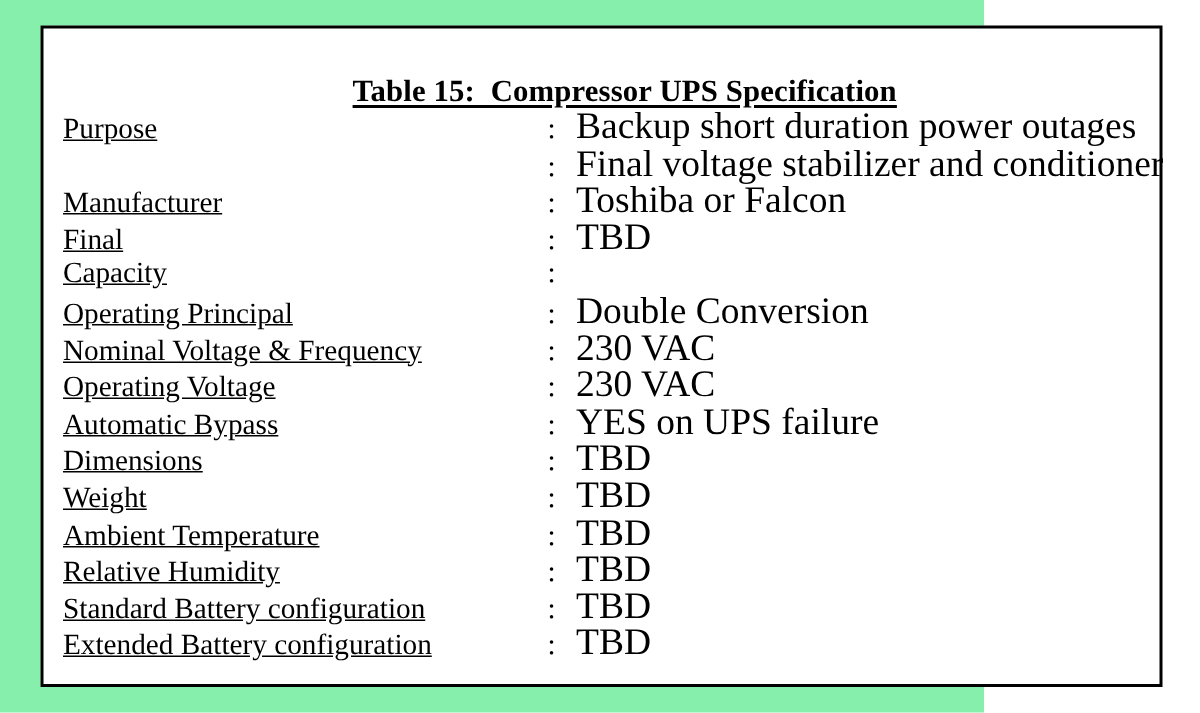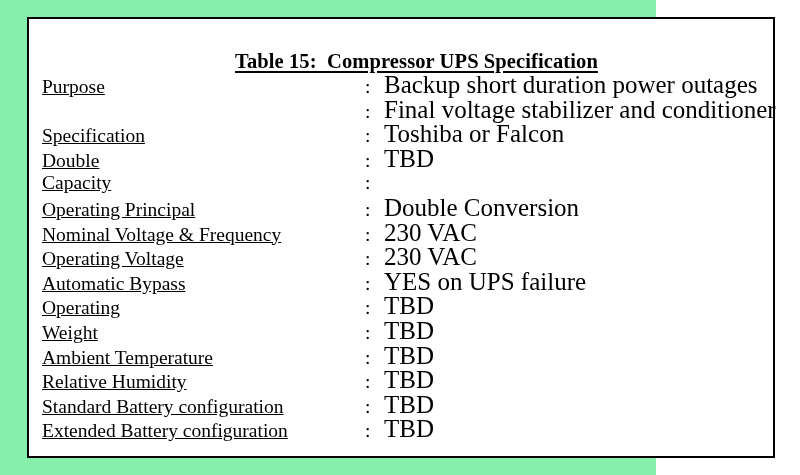--- a/index.html
+++ b/index.html
@@ -102,26 +102,26 @@
           <span class="spec-label">Purpose</span>
           <span class="spec-colon">:</span>
           <span class="spec-value">Backup short duration power outages</span>
         </div>
         <div class="spec-row">
           <span class="spec-label"></span>
           <span class="spec-colon">:</span>
           <span class="spec-value">Final voltage stabilizer and conditioner</span>
         </div>
         <div class="spec-row">
-          <span class="spec-label">Specification</span>
+          <span class="spec-label">Manufacturer</span>
           <span class="spec-colon">:</span>
           <span class="spec-value">Toshiba or Falcon</span>
         </div>
         <div class="spec-row">
-          <span class="spec-label">Double</span>
+          <span class="spec-label">Final</span>
           <span class="spec-colon">:</span>
           <span class="spec-value">TBD</span>
         </div>
         <div class="spec-row">
           <span class="spec-label">Capacity</span>
           <span class="spec-colon">:</span>
         </div>
         <div class="spec-row">
           <span class="spec-label">Operating Principal</span>
           <span class="spec-colon">:</span>
@@ -136,21 +136,21 @@
           <span class="spec-label">Operating Voltage</span>
           <span class="spec-colon">:</span>
           <span class="spec-value">230 VAC</span>
         </div>
         <div class="spec-row">
           <span class="spec-label">Automatic Bypass</span>
           <span class="spec-colon">:</span>
           <span class="spec-value">YES on UPS failure</span>
         </div>
         <div class="spec-row">
-          <span class="spec-label">Operating</span>
+          <span class="spec-label">Dimensions</span>
           <span class="spec-colon">:</span>
           <span class="spec-value">TBD</span>
         </div>
         <div class="spec-row">
           <span class="spec-label">Weight</span>
           <span class="spec-colon">:</span>
           <span class="spec-value">TBD</span>
         </div>
         <div class="spec-row">
           <span class="spec-label">Ambient Temperature</span>

